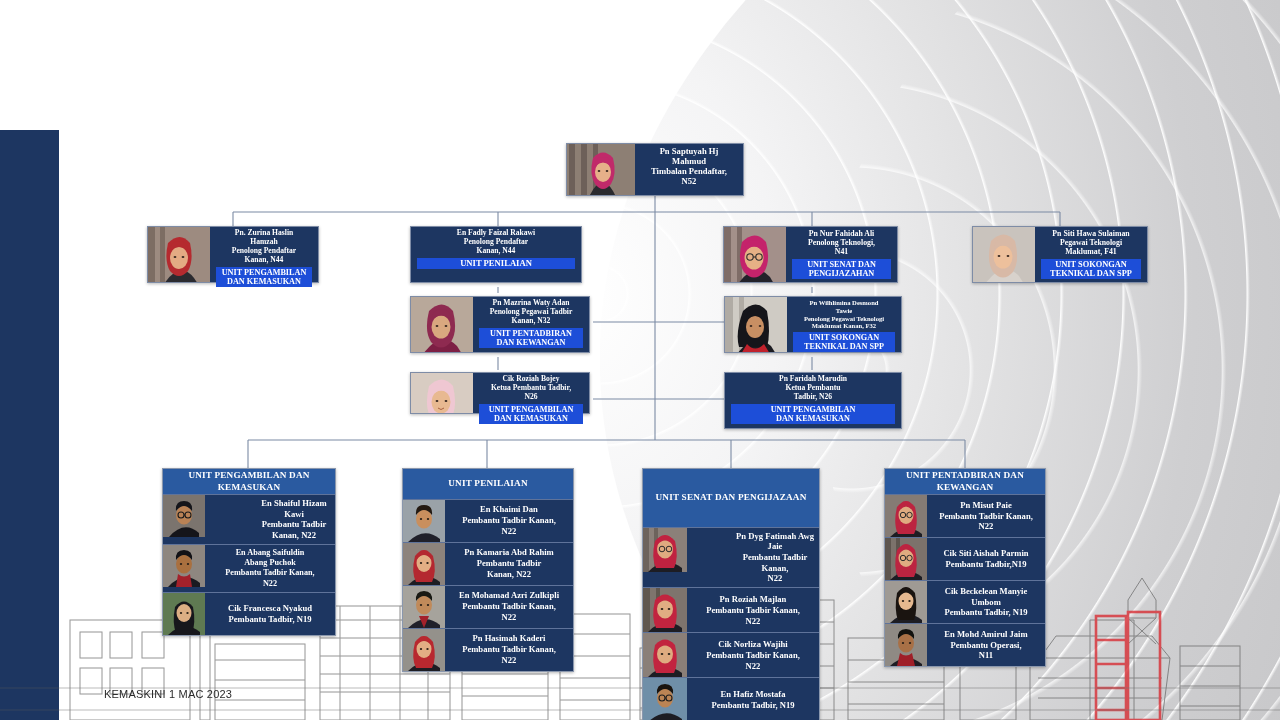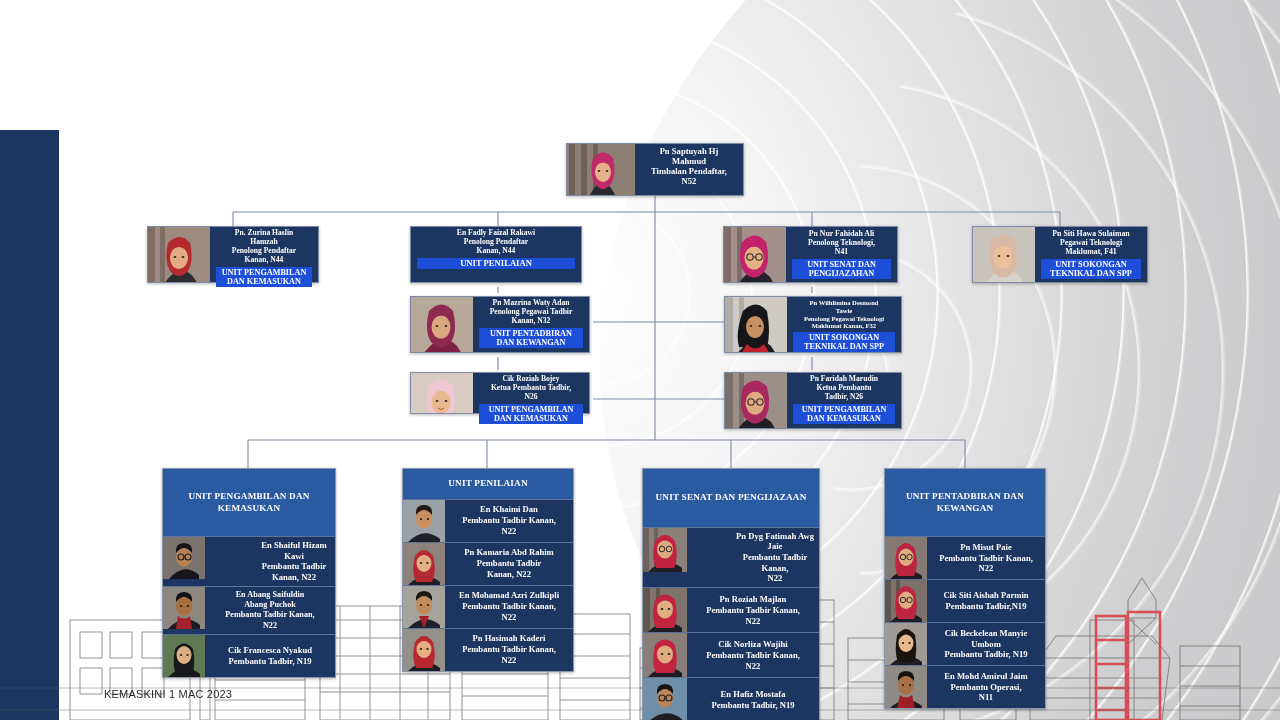--- a/index.html
+++ b/index.html
@@ -84,21 +84,21 @@
     color:#ffffff;text-align:center;font-weight:bold;line-height:1.12;
     font-family:"Liberation Serif", serif;background:#1d4ed8;
     margin:2px -3px -2px -3px;padding:1px 2px;
   }
 
   
   .col{position:absolute;z-index:4;border:1px solid #8a97ad;box-sizing:border-box;
        background:#1d3661;box-shadow:0 1px 3px rgba(0,0,0,.28);}
   .col-head{
     background:#2a5aa0;color:#fff;text-align:center;font-weight:bold;
-    font-size:9.2px;line-height:1.25;padding:22px 4px;
+    font-size:9.2px;line-height:1.25;padding:1px 4px;
     font-family:"Liberation Serif", serif;letter-spacing:.2px;
   }
   .col-row{display:flex;align-items:stretch;border-top:1px solid #5f739a;}
   .col-row:first-of-type{border-top:none;}
   .col-row .photo{flex:0 0 auto;}
   .col-row .rtxt{
     flex:1 1 auto;display:flex;align-items:center;justify-content:center;
     color:#fff;font-weight:bold;text-align:center;font-size:8.6px;line-height:1.25;
     padding:3px 4px;font-family:"Liberation Serif", serif;
   }
@@ -398,21 +398,21 @@
   </div>
   <div class="card-body">
     <div class="nm" style="font-size:7.6px;white-space:pre-line;">Cik Roziah Bojey
 Ketua Pembantu Tadbir,
 N26</div>
     <div class="unit" style="font-size:8.2px;white-space:pre-line;">UNIT PENGAMBILAN
 DAN KEMASUKAN</div>
   </div>
 </div>
 
-<div class="card" style="left:724px;top:372px;width:178px;height:57px;">
+<div class="card" style="left:724px;top:372px;width:178px;height:57px;flex-direction:column;">
   <div class="photo" style="width:62px;">
     <svg class="face" viewBox="0 0 62 57" preserveAspectRatio="none">
       <rect width="62" height="57" fill="#9c8f88"></rect>
       <g fill="#7a6e68">
           <rect x="0" y="0" width="8" height="57"></rect>
           <rect x="14" y="0" width="5" height="57"></rect>
         </g>
       <path d="M12 57 q18 -24 34 -8 q5 8 5 8z" fill="#1f1f25"></path>
       <path d="M18 14 q13 -13 24 0 q5 20 -2 31 q-10 11 -20 0 q-7 -11 -2 -31z" fill="#a8295f"></path>
       <ellipse cx="30" cy="30" rx="9.5" ry="11.5" fill="#e0a97f"></ellipse>

